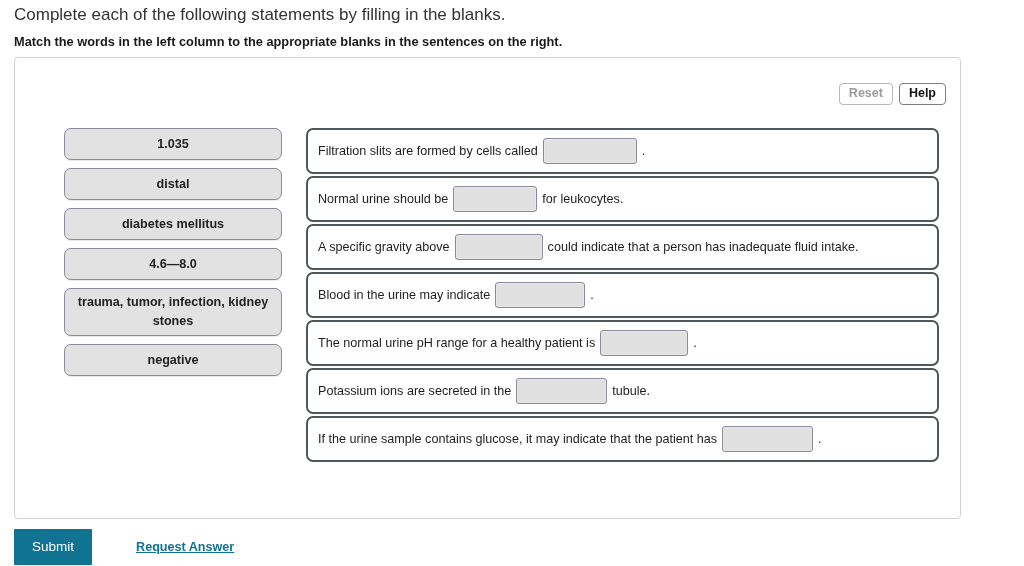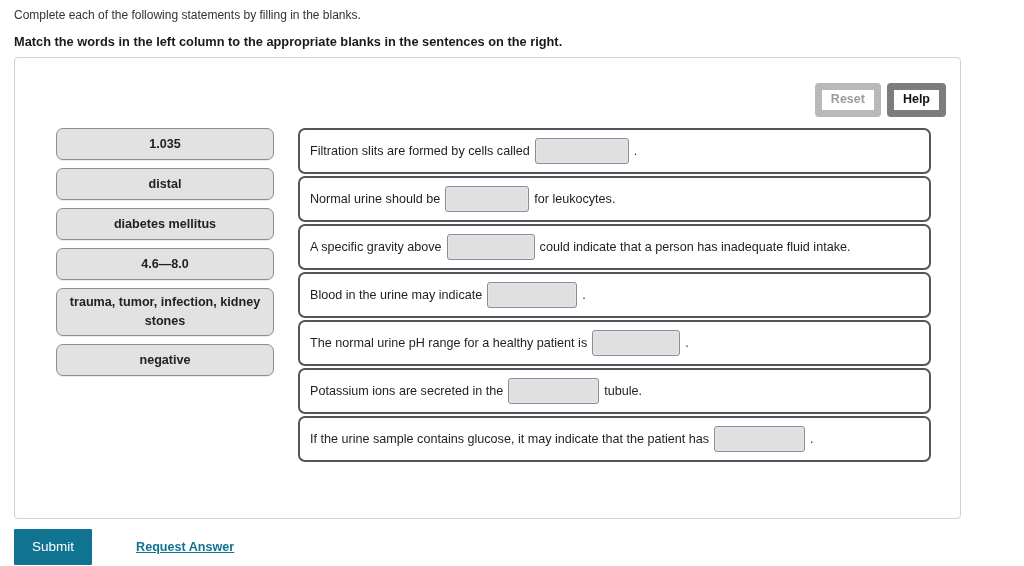--- a/index.html
+++ b/index.html
@@ -14,21 +14,21 @@
     color: #222222;
     overflow: hidden;
     position: relative;
   }
 
   
   #instructions {
     padding: 6px 0 0 14px;
   }
   .instr-line-1 {
-    font-size: 12px;
+    font-size: 17px;
     color: #333333;
     line-height: 18px;
     margin-bottom: 9px;
   }
   .instr-line-2 {
     font-size: 12.8px;
     font-weight: bold;
     color: #1a1a1a;
     line-height: 18px;
   }
@@ -53,40 +53,40 @@
     top: 25px;
     display: flex;
     gap: 6px;
   }
   .tool-btn {
     font-family: "Liberation Sans", sans-serif;
     font-size: 12.5px;
     font-weight: bold;
     padding: 2px 9px 3px 9px;
     background: #ffffff;
-    border: 7px solid #f97316;
+    border: 1px solid #f97316;
     border-radius: 4px;
     line-height: 15px;
     cursor: pointer;
     box-sizing: border-box;
   }
   .tool-btn.disabled {
     color: #9b9b9b;
     border-color: #b9b9b9;
     cursor: default;
   }
   .tool-btn.active {
     color: #121212;
     border-color: #7d7d7d;
   }
 
   
   #panel-content {
     position: absolute;
-    left: 8px;
+    left: 16px;
     top: 70px;
     width: 100%;
     display: flex;
     align-items: flex-start;
   }
 
   
   #word-bank {
     width: 218px;
     margin-left: 33px;

